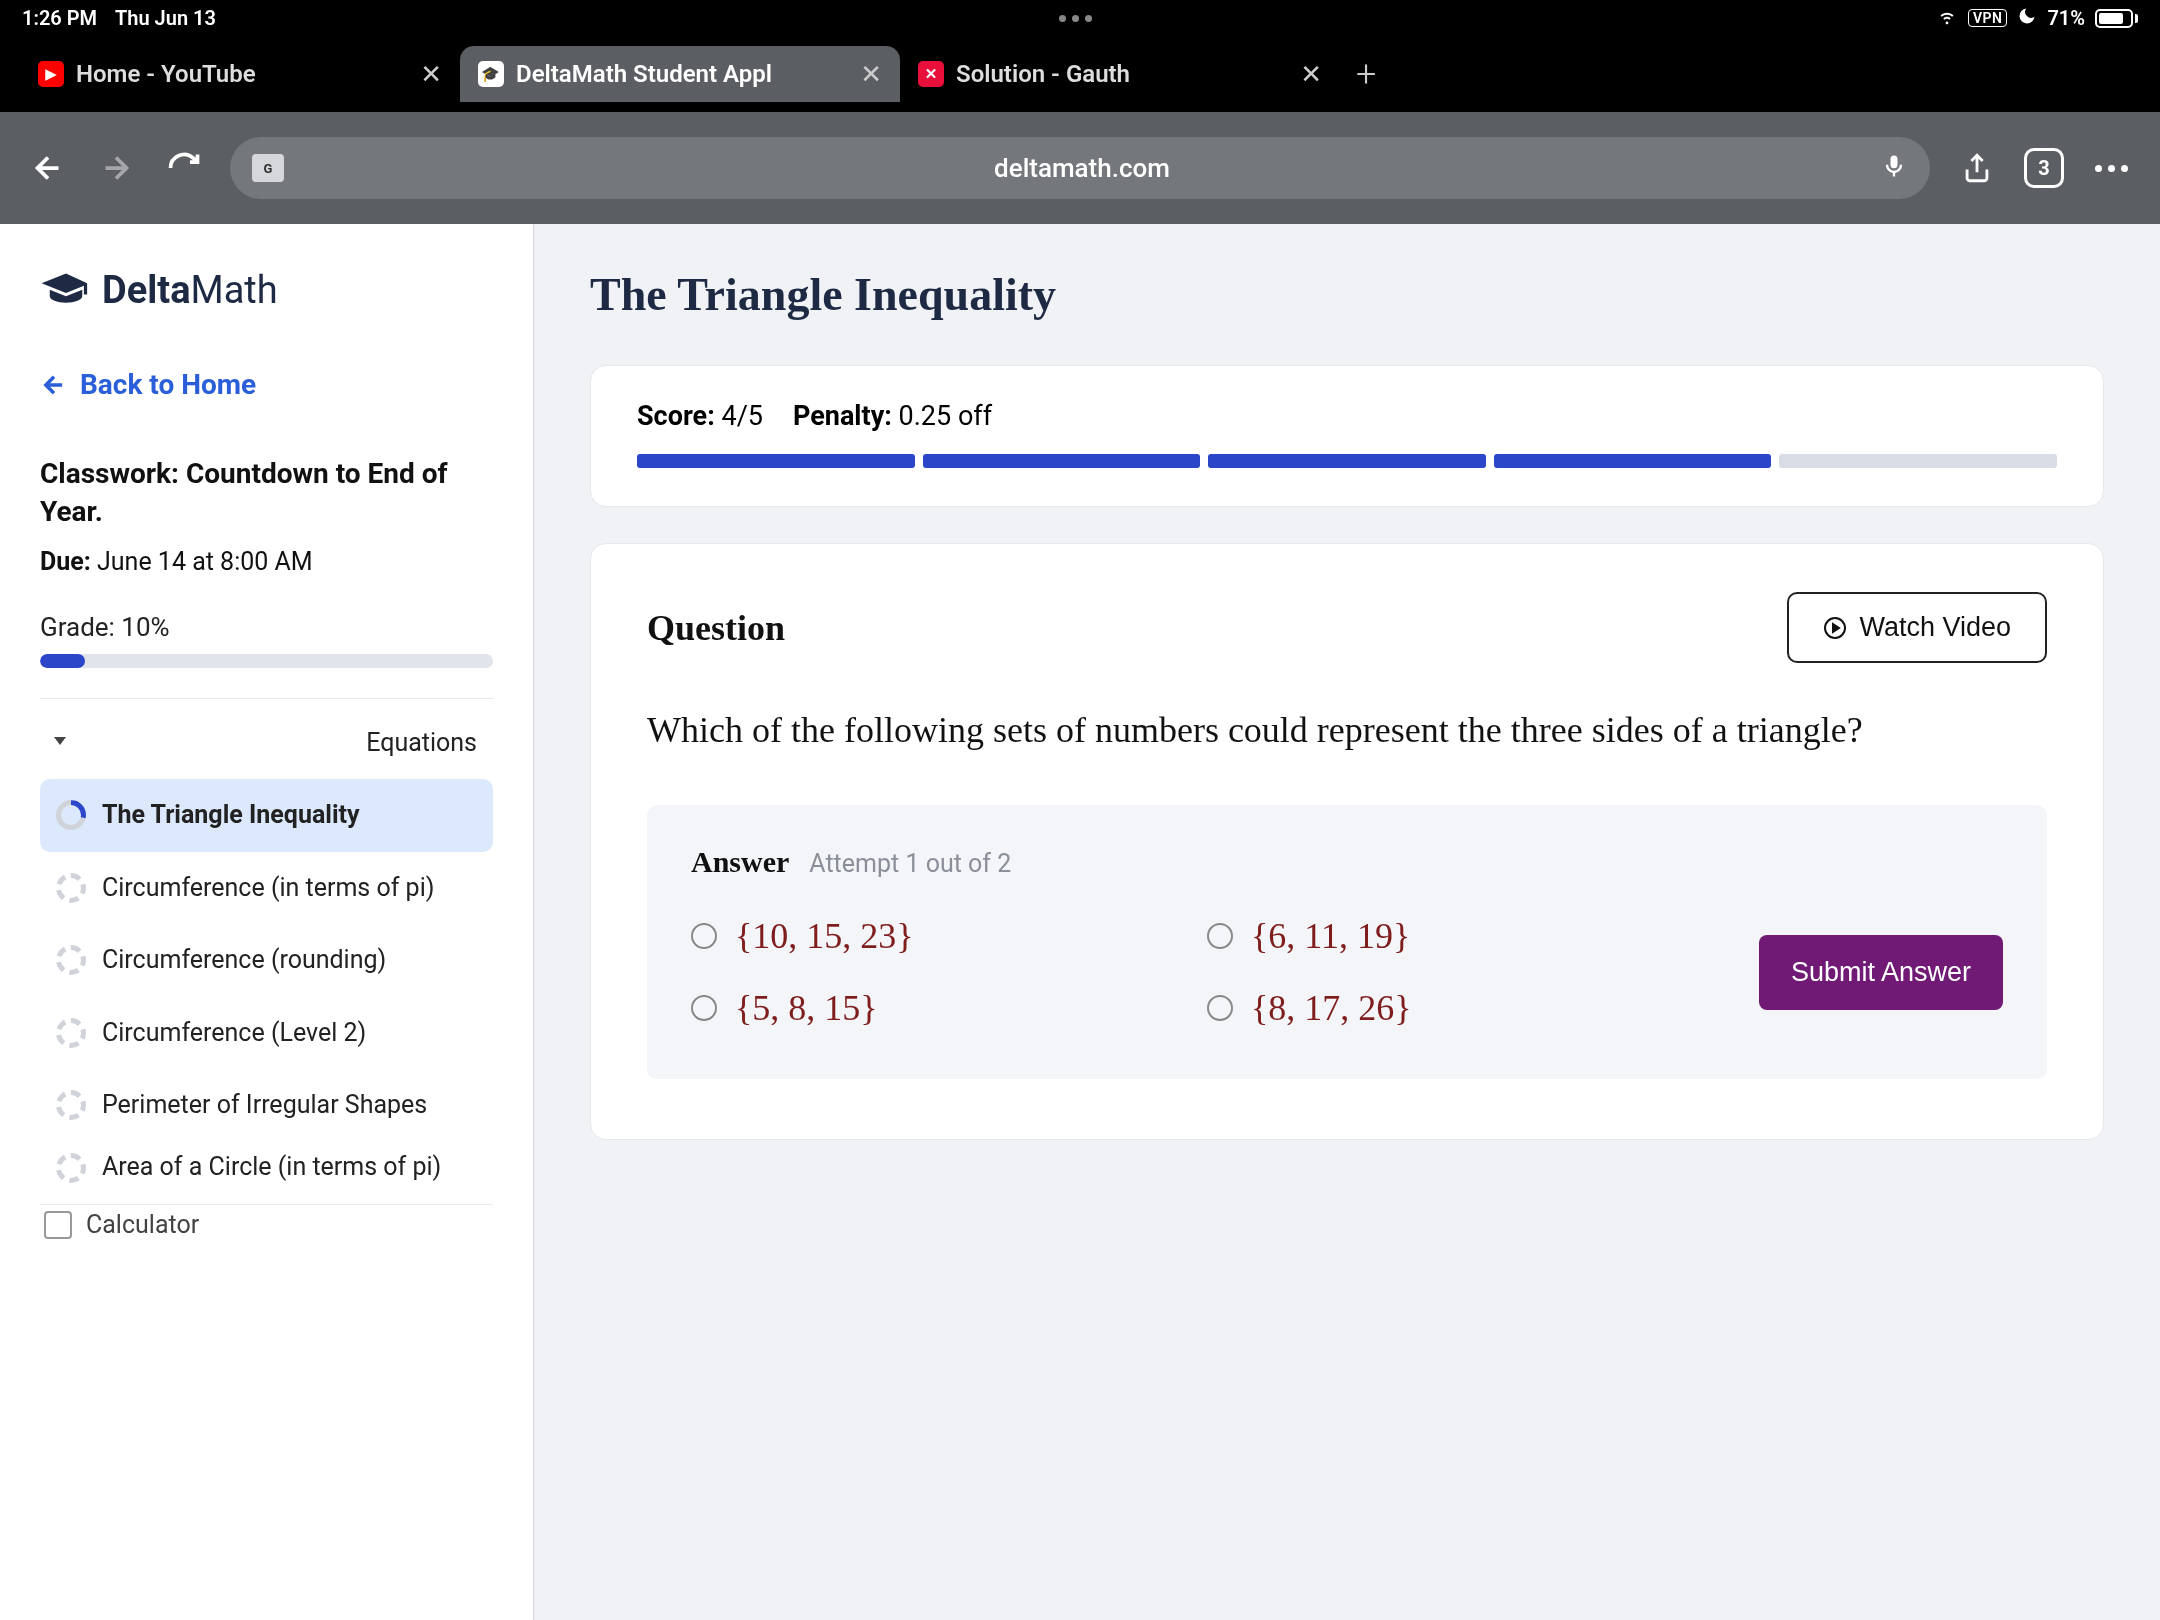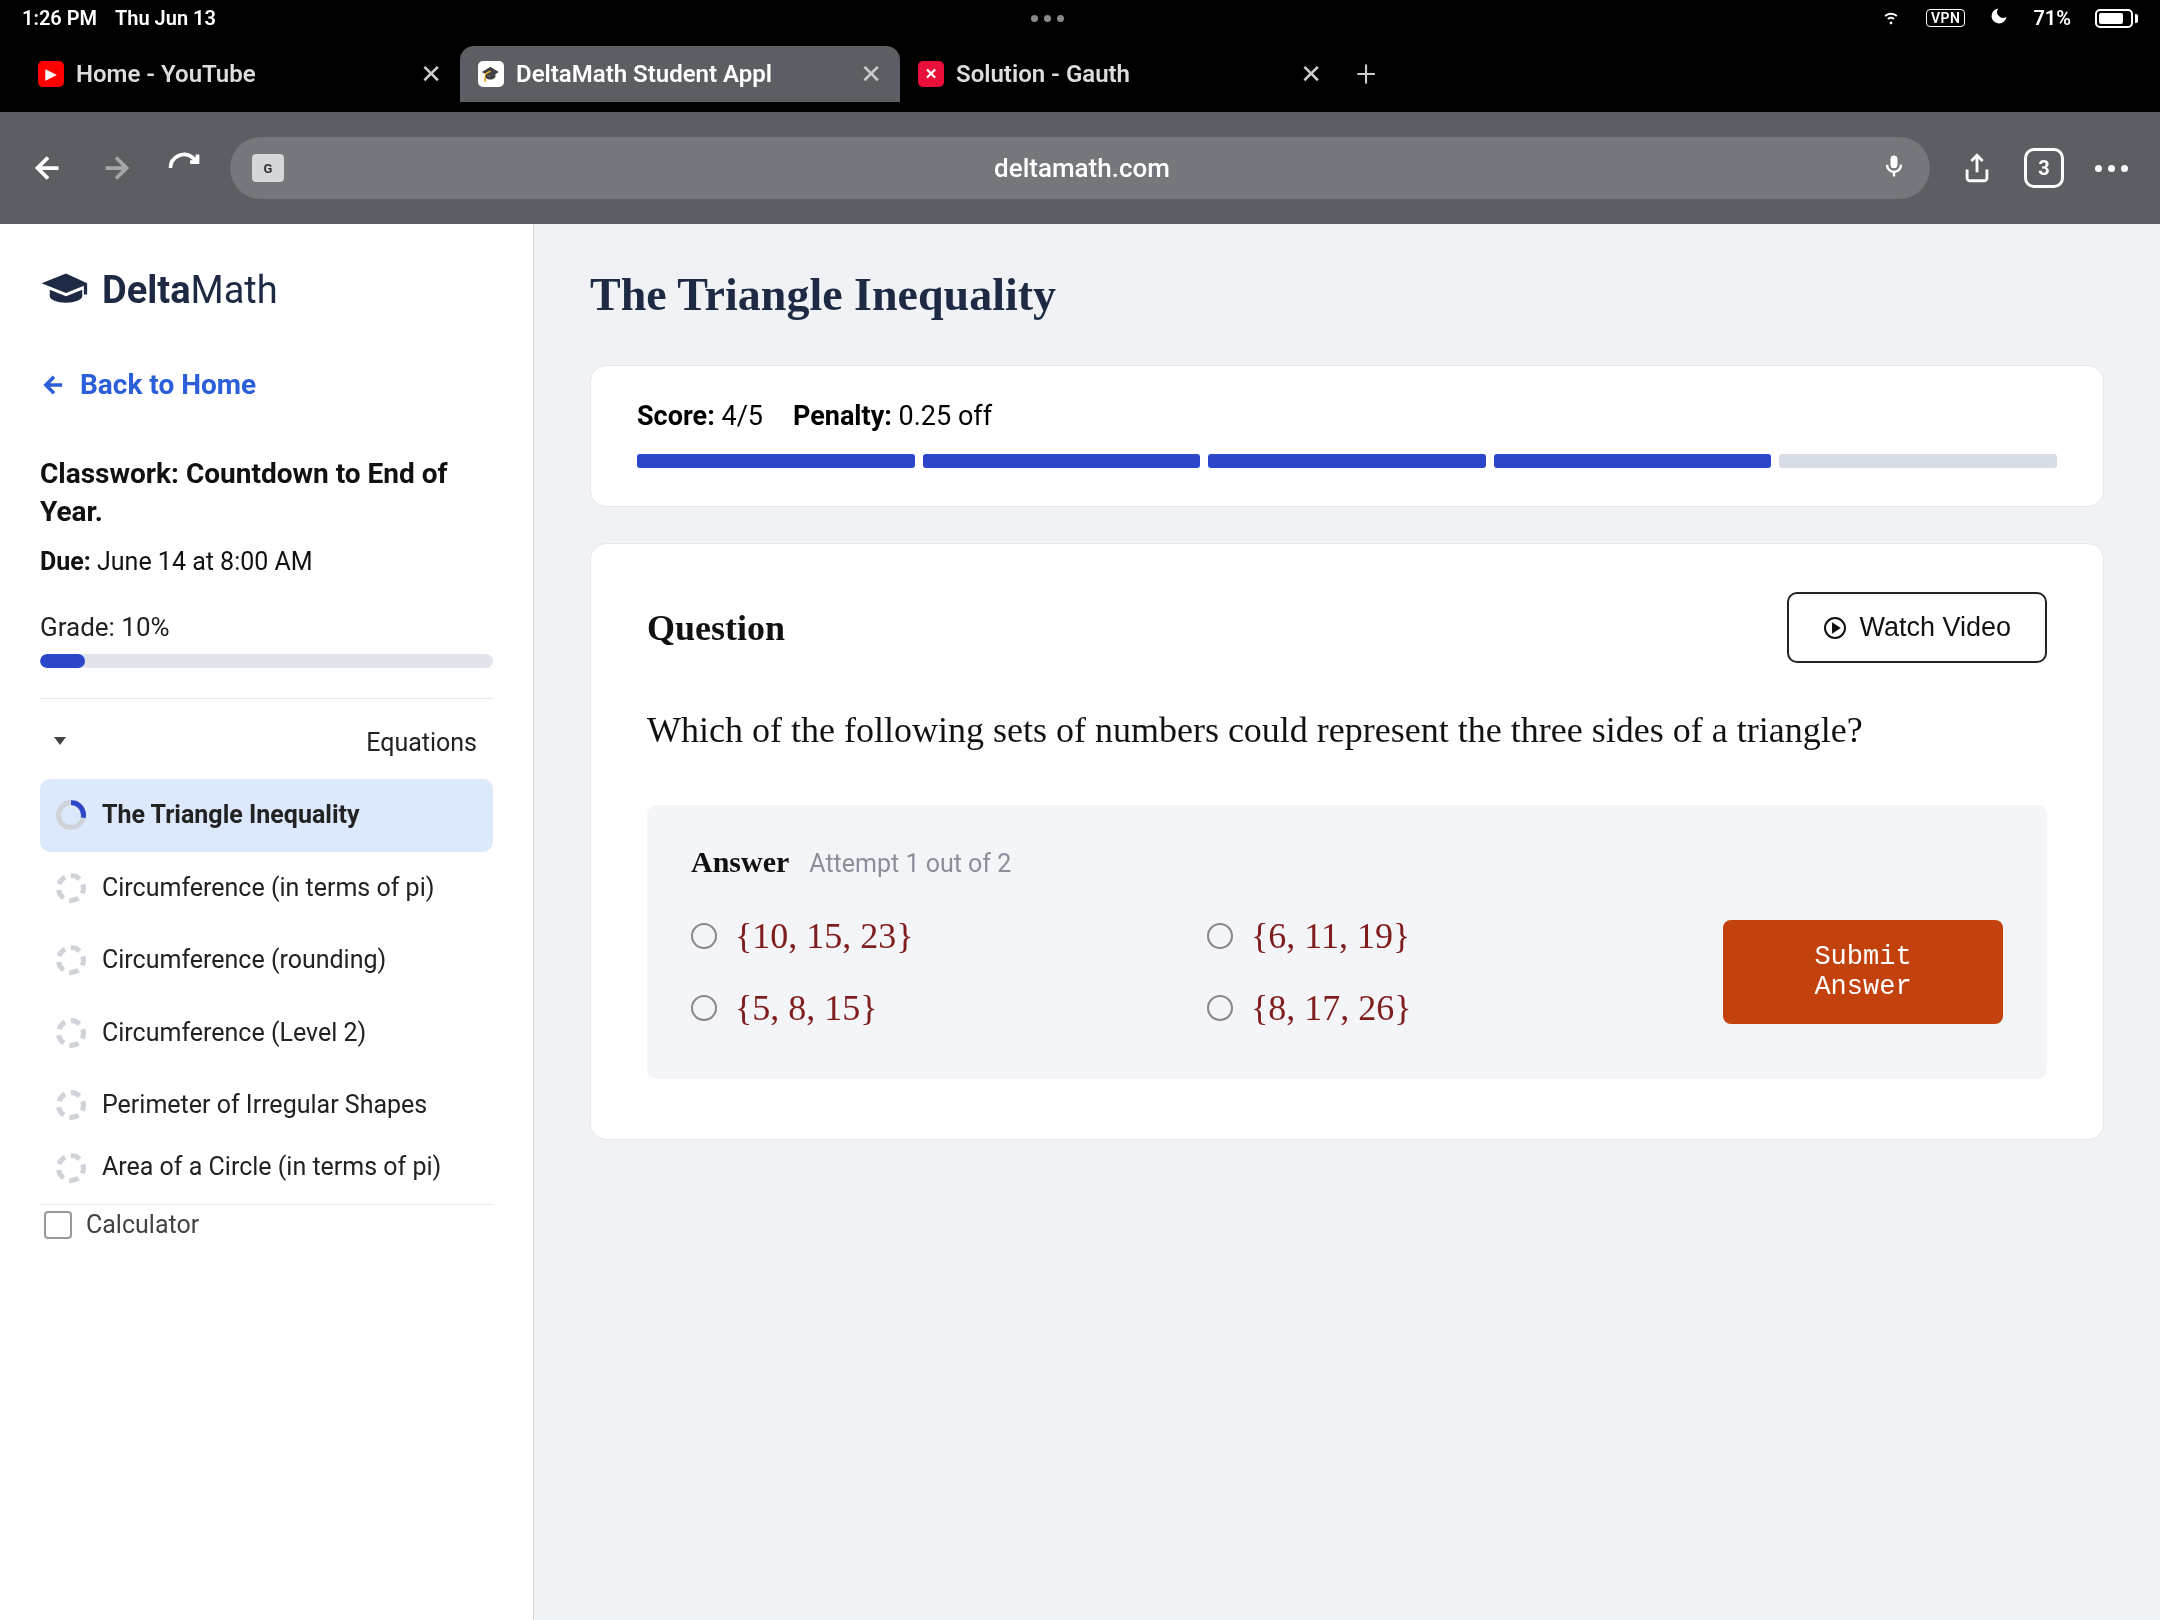--- a/index.html
+++ b/index.html
@@ -17,21 +17,21 @@
   background: #000;
   color: #fff;
   display: flex;
   align-items: center;
   padding: 0 22px;
   font-size: 20px;
   font-weight: 600;
 }
 .status-left { flex: 0 0 auto; display:flex; gap:18px; align-items:center;}
 .status-center { flex: 1; display:flex; justify-content:center; align-items:center;}
-.status-right { flex: 0 0 auto; display:flex; gap:24px; align-items:center;}
+.status-right { flex: 0 0 auto; display:flex; gap:10px; align-items:center;}
 .dots3 { display:flex; gap:6px;}
 .dots3 span { width:7px; height:7px; background:#888; border-radius:50%; }
 .wifi-icon svg { width:22px; height:22px; }
 .vpn { border:1.5px solid #fff; border-radius:4px; font-size:14px; padding:0 4px; letter-spacing:0.5px;}
 .moon-icon svg { width:20px; height:20px; }
 .battery { display:flex; align-items:center; gap:2px;}
 .battery-body { width:38px; height:19px; border:2px solid #fff; border-radius:5px; position:relative;}
 .battery-fill { position:absolute; left:2px; top:2px; bottom:2px; width:71%; background:#fff; border-radius:2px;}
 .battery-tip { width:3px; height:9px; background:#fff; border-radius:0 2px 2px 0;}
 
@@ -163,22 +163,22 @@
   background:#f3f5f8; border-radius:10px; padding:40px 44px 50px 44px;
 }
 .answer-hdr { display:flex; align-items:baseline; gap:20px; margin-bottom:36px;}
 .answer-hdr b { font-family: Georgia, serif; font-size:30px; font-weight:700; color:#111;}
 .attempt { font-size:25px; color:#8a8f99;}
 .answer-grid { display:grid; grid-template-columns: 1fr 1fr 280px; gap:30px 40px; align-items:center;}
 .opt { display:flex; align-items:center; gap:18px; font-family: Georgia, serif; font-size:36px; color:#7f1d1d;}
 .radio { width:26px; height:26px; border:2px solid #888; border-radius:50%; flex-shrink:0;}
 .submit-btn {
   grid-row: span 2; justify-self:end; align-self:center;
-  background:#c2410c; color:#fff; border:none; border-radius:8px;
-  padding:22px 40px; font-size:27px; font-family: Liberation Mono, monospace;
+  background:#701a75; color:#fff; border:none; border-radius:8px;
+  padding:22px 32px; font-size:27px; font-family: Liberation Sans, sans-serif;
 }
 </style>
 </head>
 <body>
 
 <div class="status-bar">
   <div class="status-left">
     <span>1:26 PM</span>
     <span>Thu Jun 13</span>
   </div>

